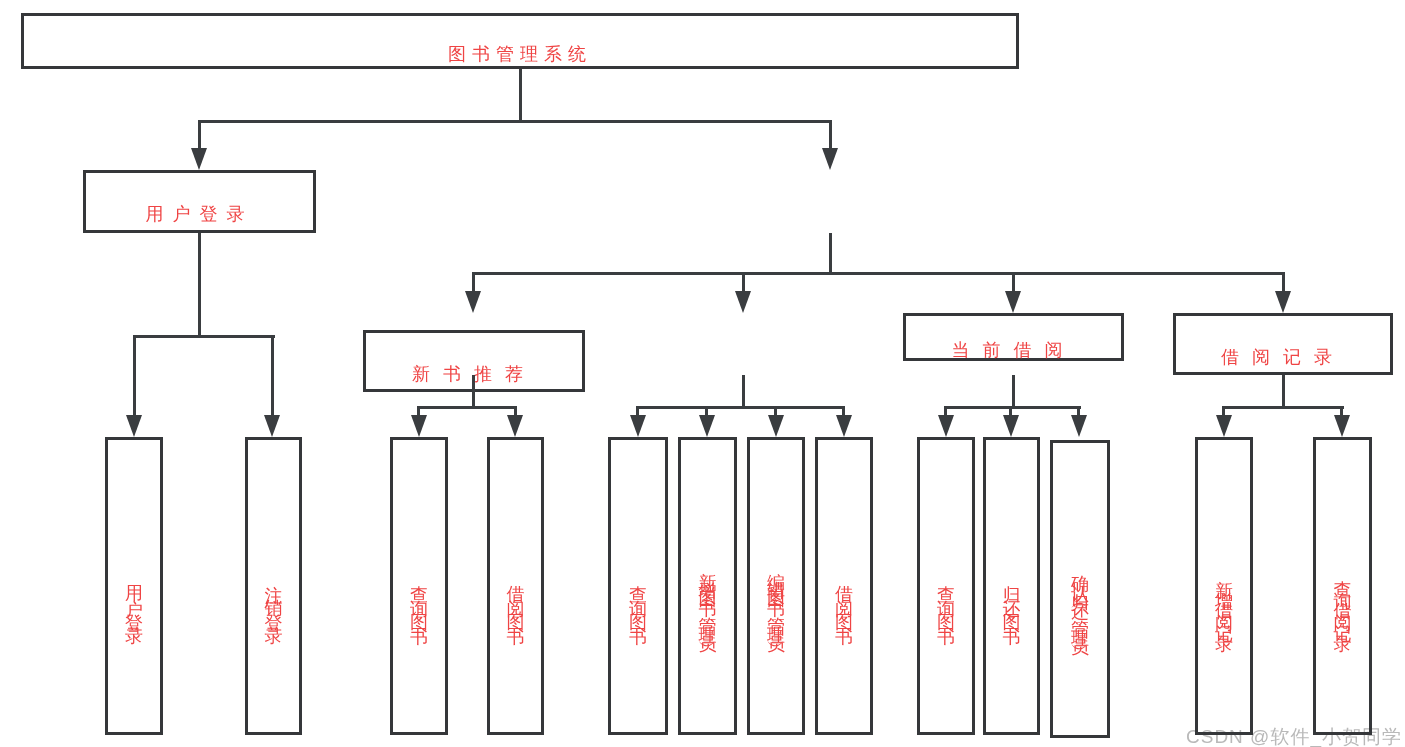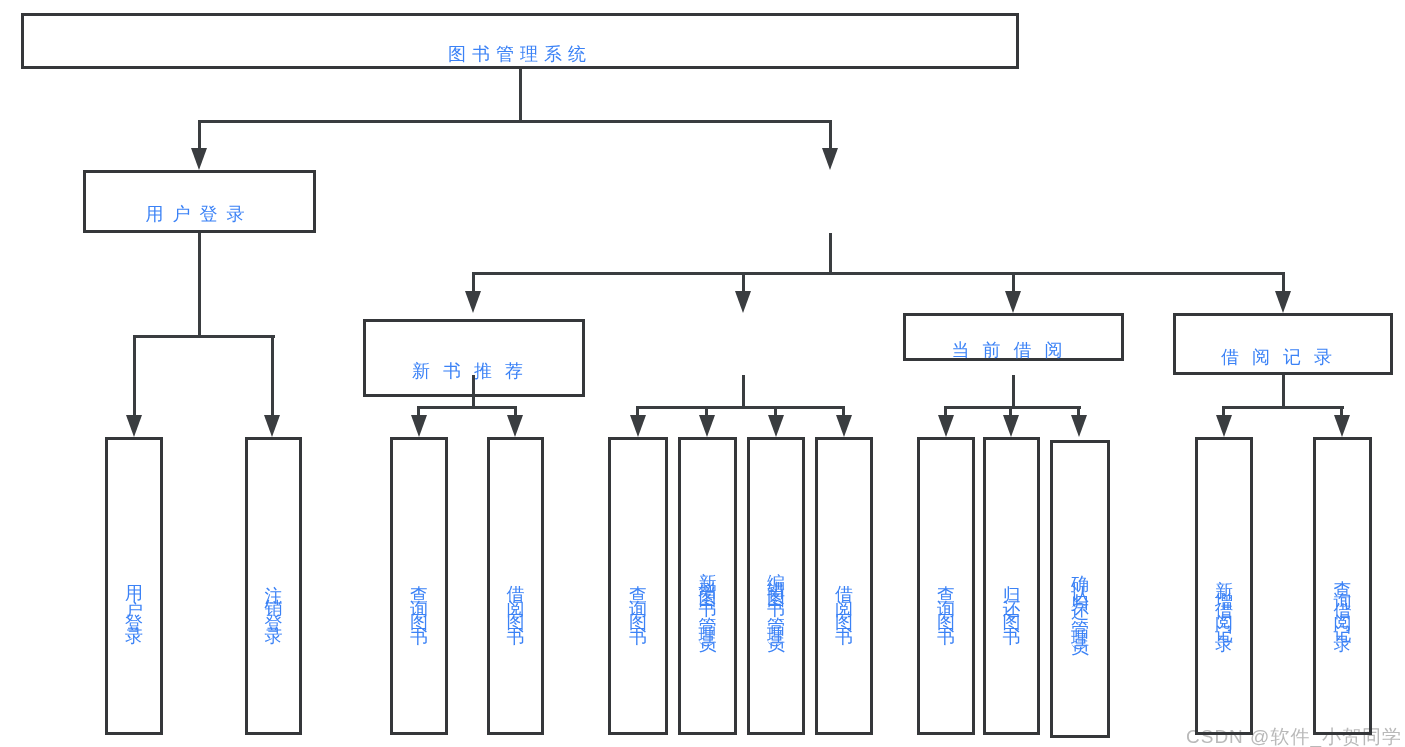--- a/index.html
+++ b/index.html
@@ -4,21 +4,21 @@
 <style>
   html,body{margin:0;padding:0;background:#fff;}
   .stage{
     position:relative;width:1405px;height:747px;background:#ffffff;overflow:hidden;
     font-family:"Liberation Sans","DejaVu Sans",sans-serif;color:#2f3235;
   }
   .node{
     position:absolute;box-sizing:border-box;border:3px solid #35373a;background:#ffffff;
     display:flex;align-items:center;justify-content:center;
   }
-  .node .lbl{white-space:nowrap;color:#3b82f6;margin-top:25px;}
+  .node .lbl{white-space:nowrap;color:#ef4444;margin-top:25px;}
   
   .root  .lbl{font-size:18px;letter-spacing:6px;}
   .lv2   .lbl{font-size:18px;letter-spacing:9px;}
   .lv3   .lbl{font-size:18px;letter-spacing:13px;}
   
   .leaf{writing-mode:vertical-rl;text-orientation:mixed;}
   .leaf .lbl{font-size:18px;white-space:normal;}
   .sp4 .lbl{letter-spacing:14px;}
   .sp6 .lbl{letter-spacing:11px;}
   .sp9 .lbl{letter-spacing:9px;}
@@ -40,21 +40,21 @@
 <div class="stage">
 
   <div class="node root" style="left:21px;top:13px;width:998px;height:56px;">
     <span class="lbl">图书管理系统</span>
   </div>
 
   <div class="node lv2" style="left:83px;top:170px;width:233px;height:63px;">
     <span class="lbl">用户登录</span>
   </div>
 
-  <div class="node lv3" style="left:363px;top:319px;width:222px;height:78px;">
+  <div class="node lv3" style="left:363px;top:330px;width:222px;height:62px;">
     <span class="lbl">新书推荐</span>
   </div>
   <div class="node lv3" style="left:903px;top:313px;width:221px;height:48px;">
     <span class="lbl">当前借阅</span>
   </div>
   <div class="node lv3" style="left:1173px;top:313px;width:220px;height:62px;">
     <span class="lbl">借阅记录</span>
   </div>
 
   <div class="node leaf sp4" style="left:105px;top:437px;width:58px;height:298px;">

